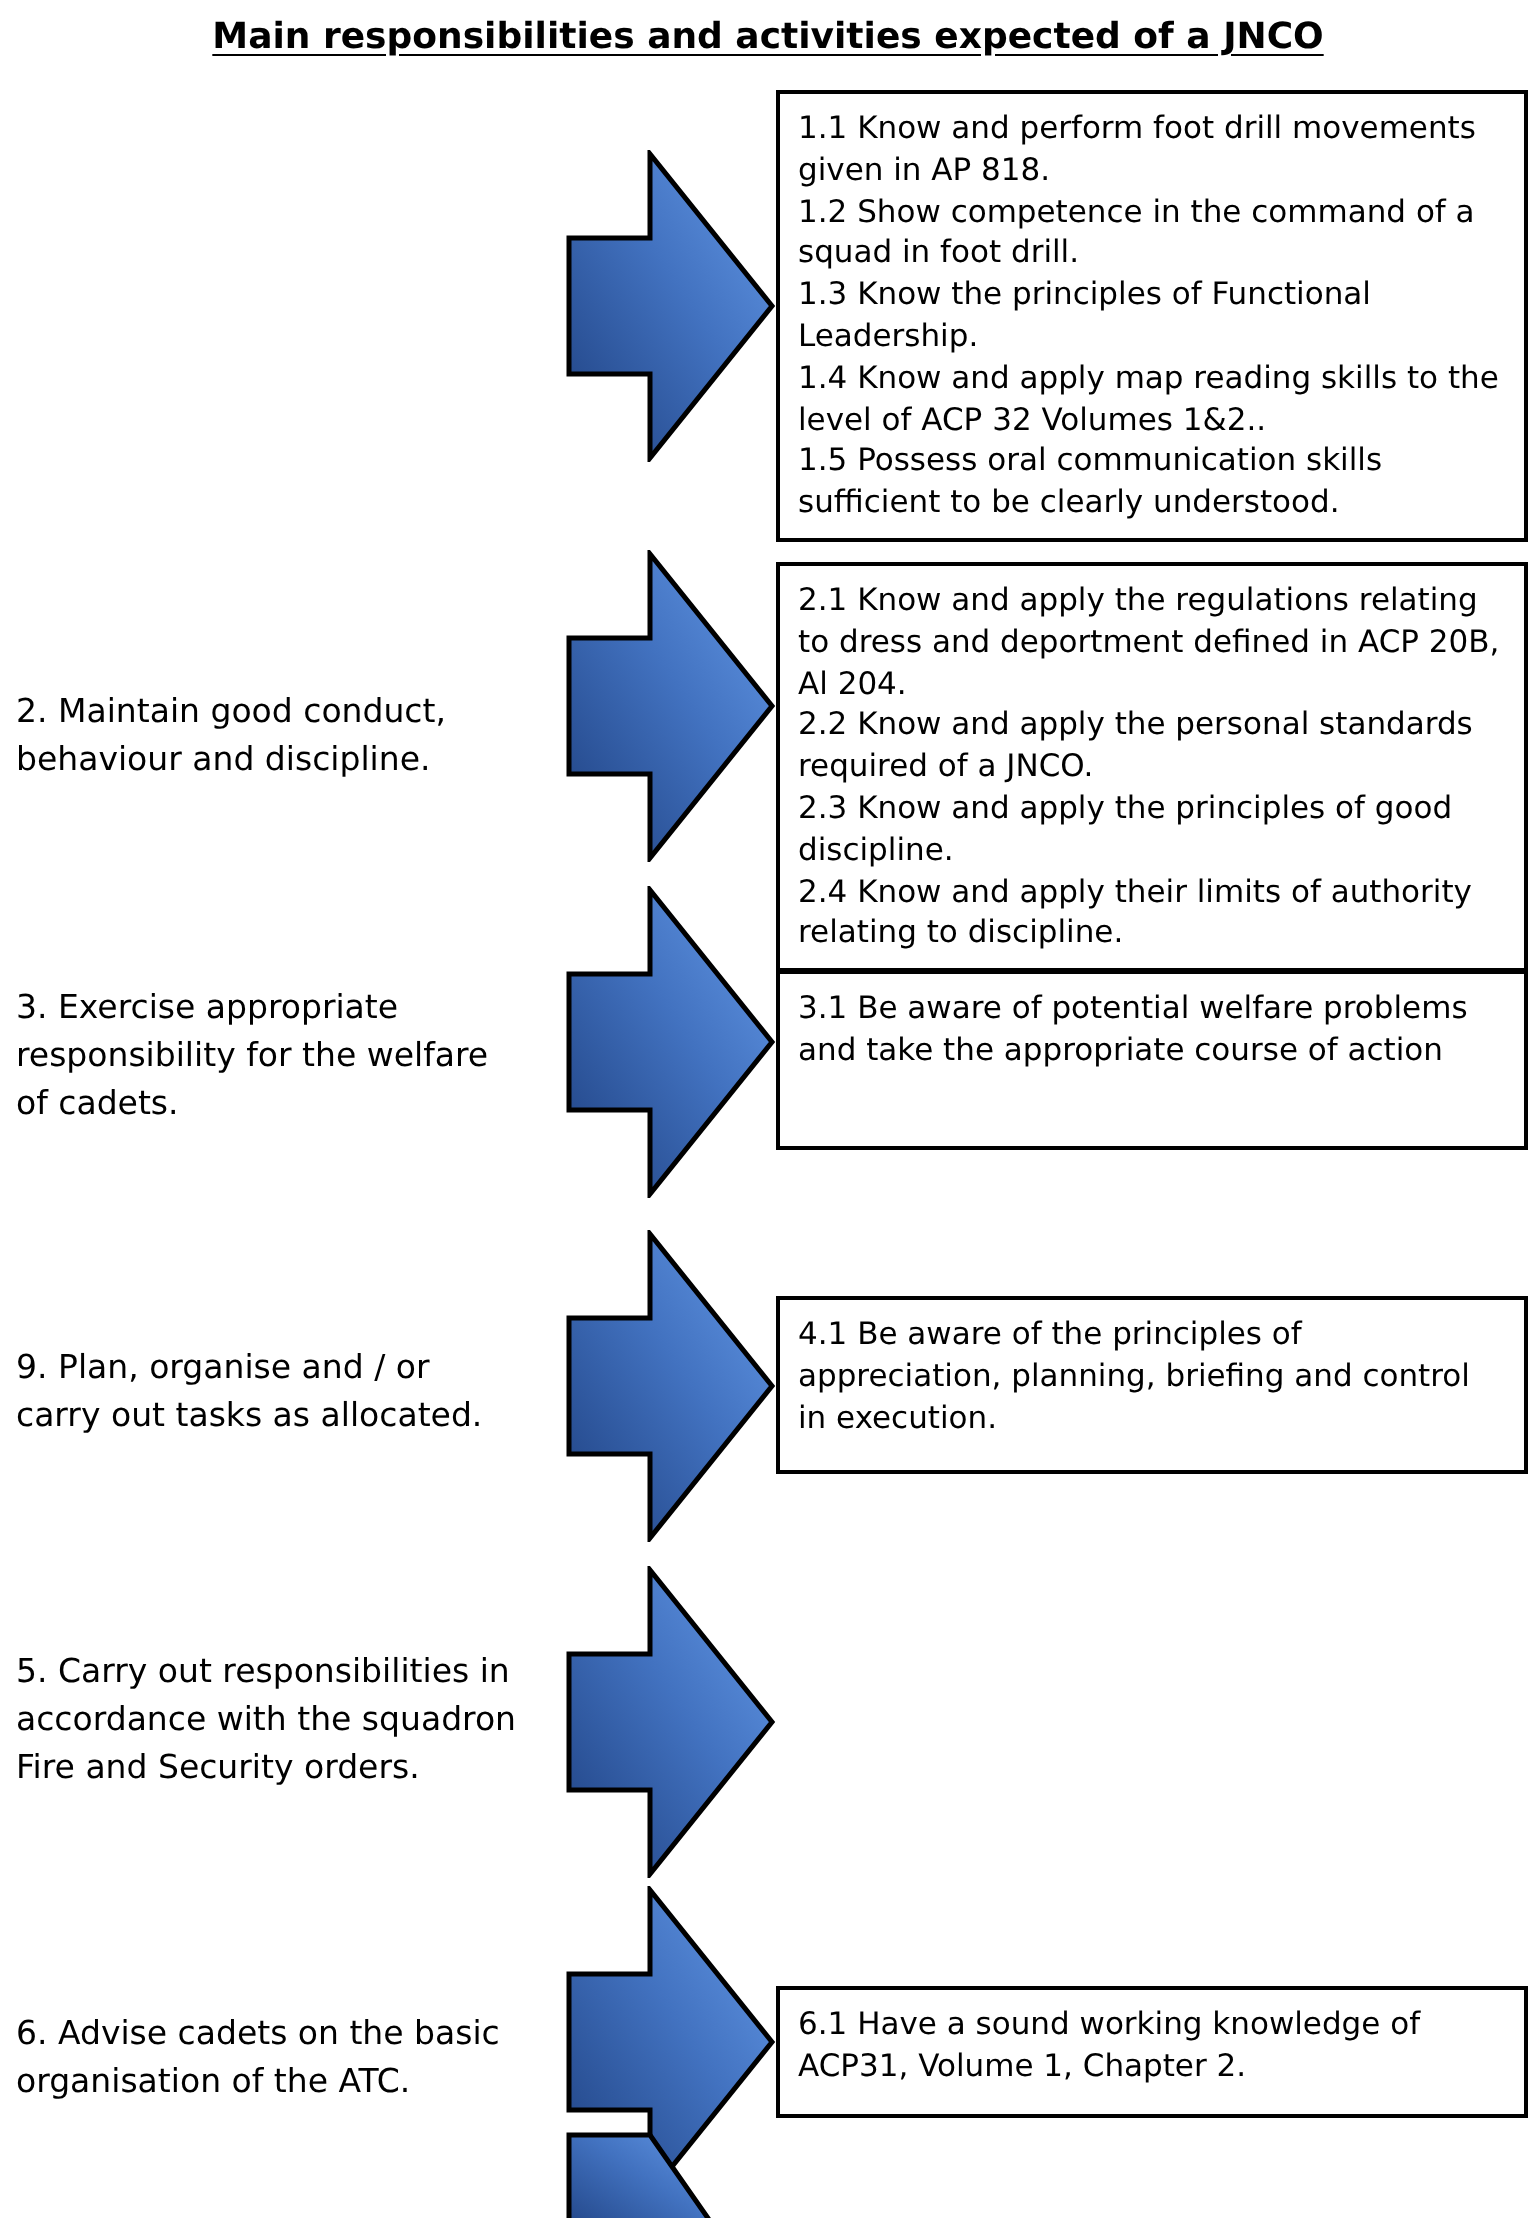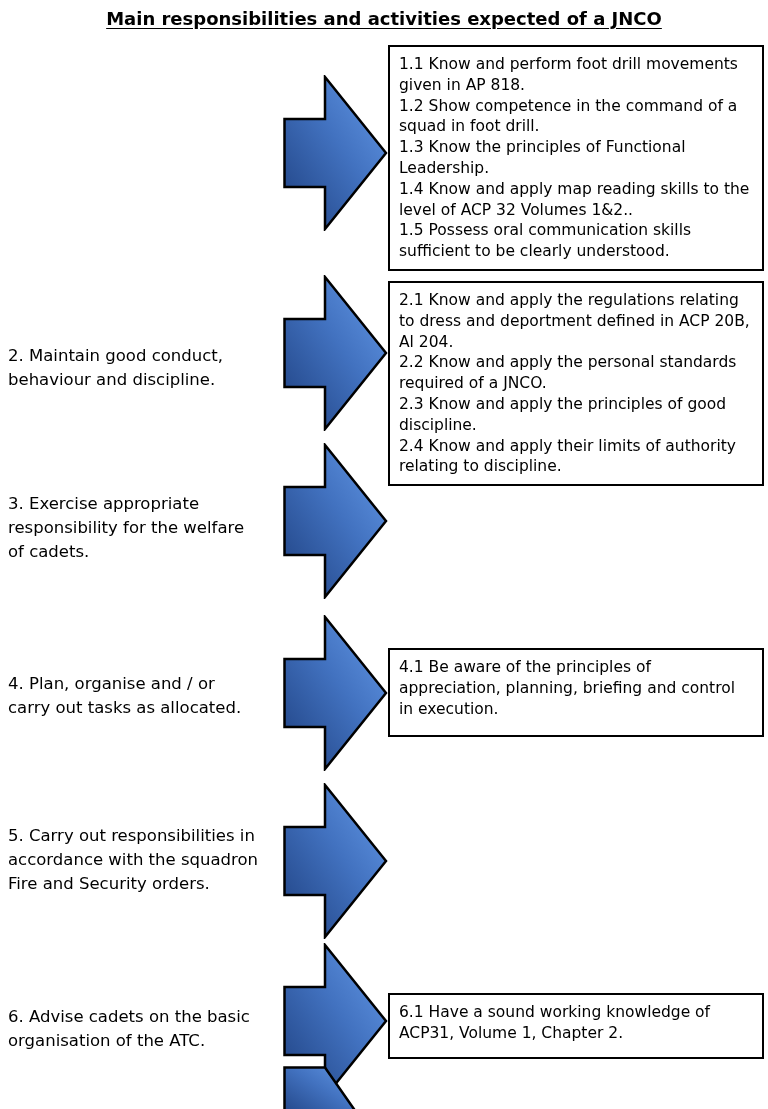--- a/index.html
+++ b/index.html
@@ -94,22 +94,25 @@
   </div>
 
   <div class="resp r2">3. Exercise appropriate
 responsibility for the welfare
 of cadets.</div>
   <div class="arrow a2">
     <svg viewBox="0 0 105 156" preserveAspectRatio="none">
       <polygon points="1.5,44 42,44 42,2 103,78 42,154 42,112 1.5,112" fill="url(#arrowGrad)" stroke="#000" stroke-width="2.5"></polygon>
     </svg>
   </div>
+  <div class="box b2">
+    <div class="box-text">3.1 Be aware of potential welfare problems and take the appropriate course of action</div>
+  </div>
 
-  <div class="resp r3">4. Plan, organise and / or
+  <div class="resp r3">9. Plan, organise and / or
 carry out tasks as allocated.</div>
   <div class="arrow a3">
     <svg viewBox="0 0 105 156" preserveAspectRatio="none">
       <polygon points="1.5,44 42,44 42,2 103,78 42,154 42,112 1.5,112" fill="url(#arrowGrad)" stroke="#000" stroke-width="2.5"></polygon>
     </svg>
   </div>
   <div class="box b3">
     <div class="box-text">4.1 Be aware of the principles of appreciation, planning, briefing and control in execution.</div>
   </div>
 

